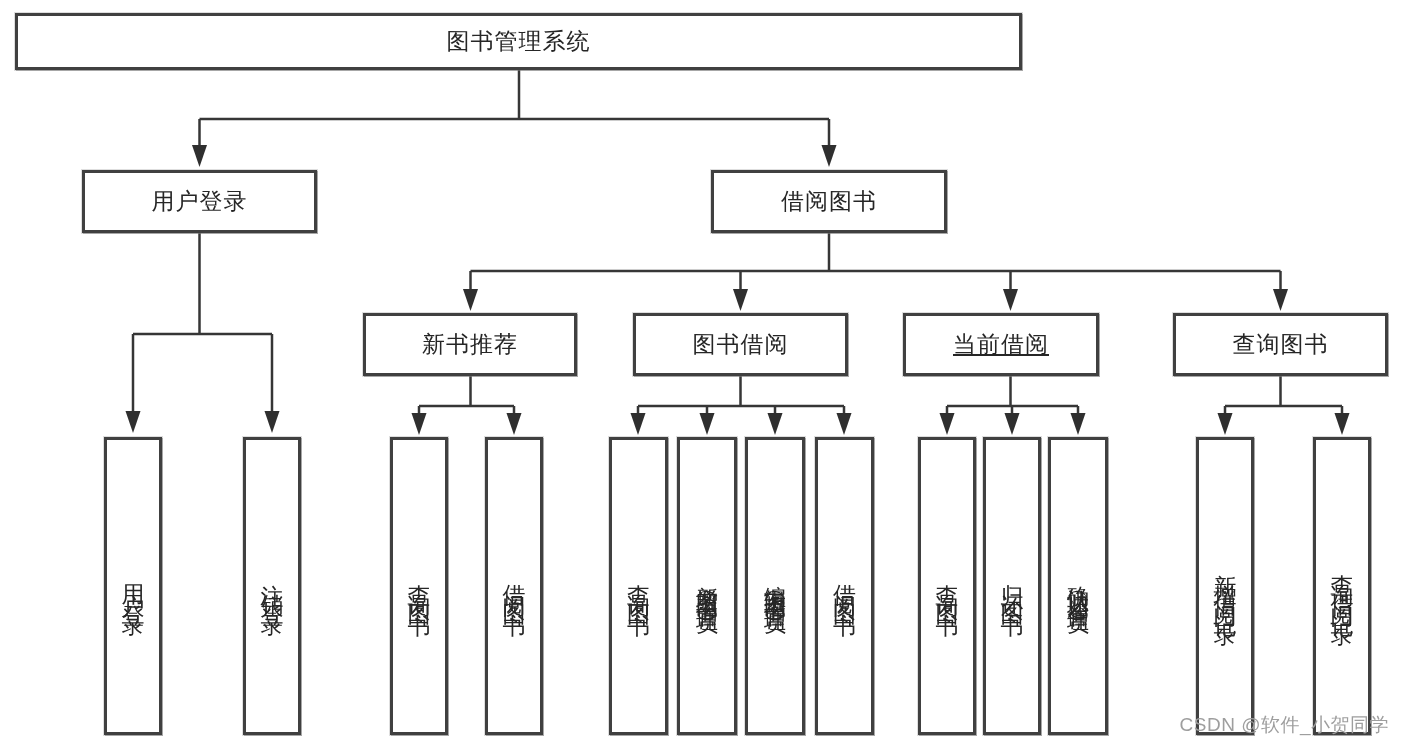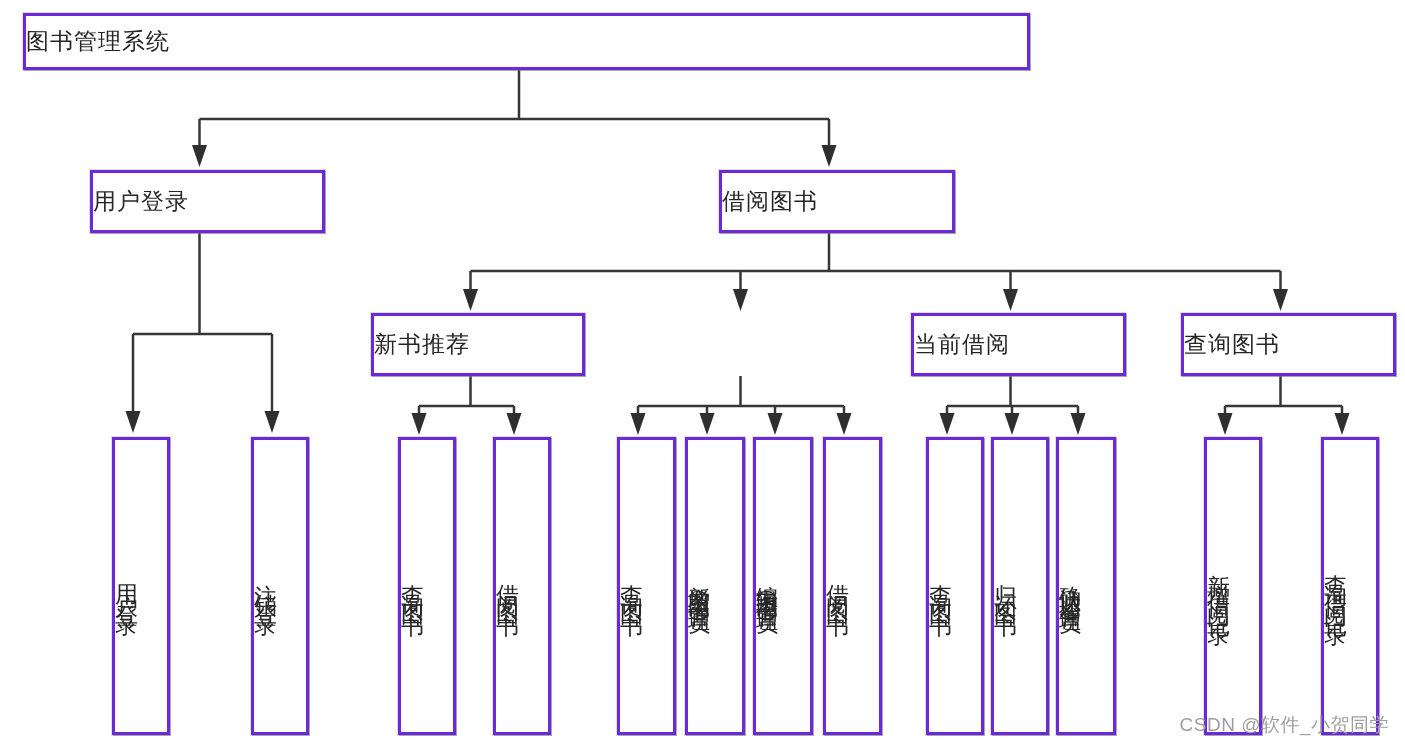--- a/index.html
+++ b/index.html
@@ -6,29 +6,28 @@
   .canvas {
     position:relative;
     width:1405px; height:747px;
     background:#ffffff;
     font-family:"Liberation Sans", "DejaVu Sans", sans-serif;
     overflow:hidden;
   }
   .box {
     position:absolute;
     background:#ffffff;
-    border:3px solid #6d28d9;
+    border:3px solid #404040;
     box-sizing:border-box;
     display:flex;
     align-items:center;
-    justify-content:flex-start;
+    justify-content:center;
     color:#262626;
     box-shadow:1px 1px 0 rgba(100,100,100,0.45), 0 0 0 1px rgba(160,160,160,0.35);
     z-index:2;
-    margin-left:8px;
   }
   .h-box span {
     font-size:23px;
     letter-spacing:1px;
     white-space:nowrap;
   }
   .v-box span {
     writing-mode:vertical-rl;
     text-orientation:mixed;
     font-size:23px;
@@ -137,21 +136,24 @@
   <div class="box h-box" style="left:82px; top:170px; width:235px; height:63px;">
     <span>用户登录</span>
   </div>
   <div class="box h-box" style="left:711px; top:170px; width:236px; height:63px;">
     <span>借阅图书</span>
   </div>
 
   <div class="box h-box" style="left:363px; top:313px; width:214px; height:63px;">
     <span>新书推荐</span>
   </div>
-  <div class="box h-box" style="left:903px; top:313px; width:215px; height:63px;">
+  <div class="box h-box" style="left:633px; top:313px; width:215px; height:63px;">
+    <span>图书借阅</span>
+  </div>
+  <div class="box h-box" style="left:903px; top:313px; width:196px; height:63px;text-decoration:underline;">
     <span>当前借阅</span>
   </div>
   <div class="box h-box" style="left:1173px; top:313px; width:215px; height:63px;">
     <span>查询图书</span>
   </div>
 
   <div class="box v-box" style="left:104px; top:437px; width:58px; height:298px;">
     <span>用户登录</span>
   </div>
   <div class="box v-box" style="left:243px; top:437px; width:58px; height:298px;">

